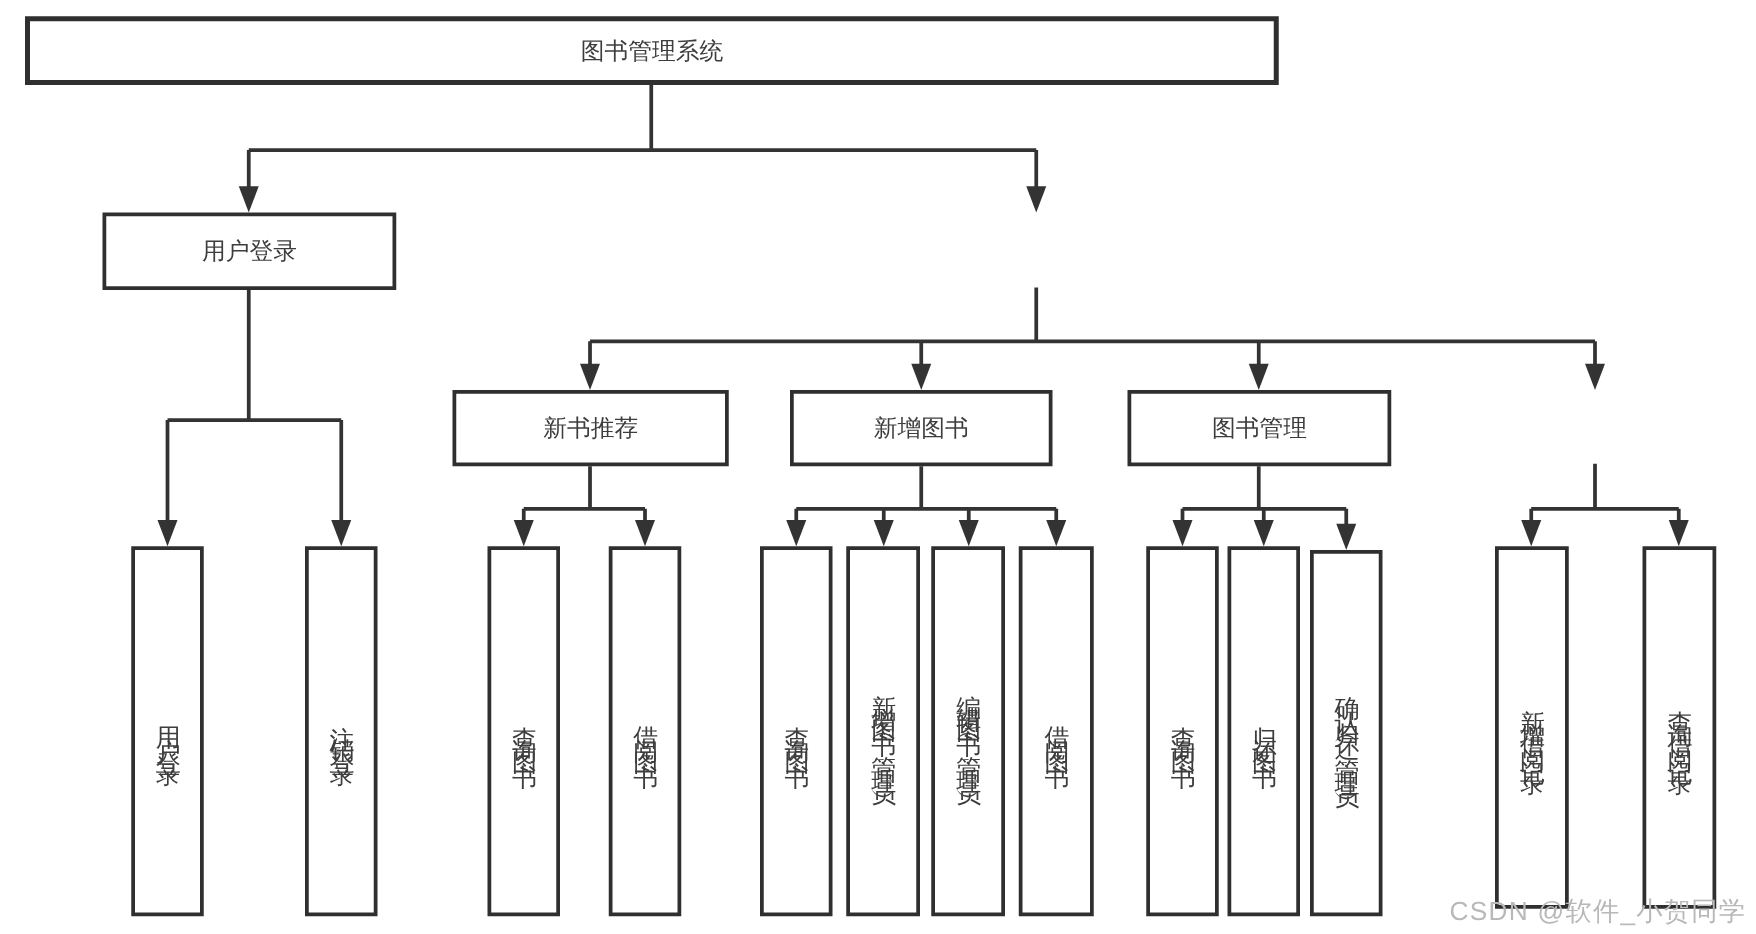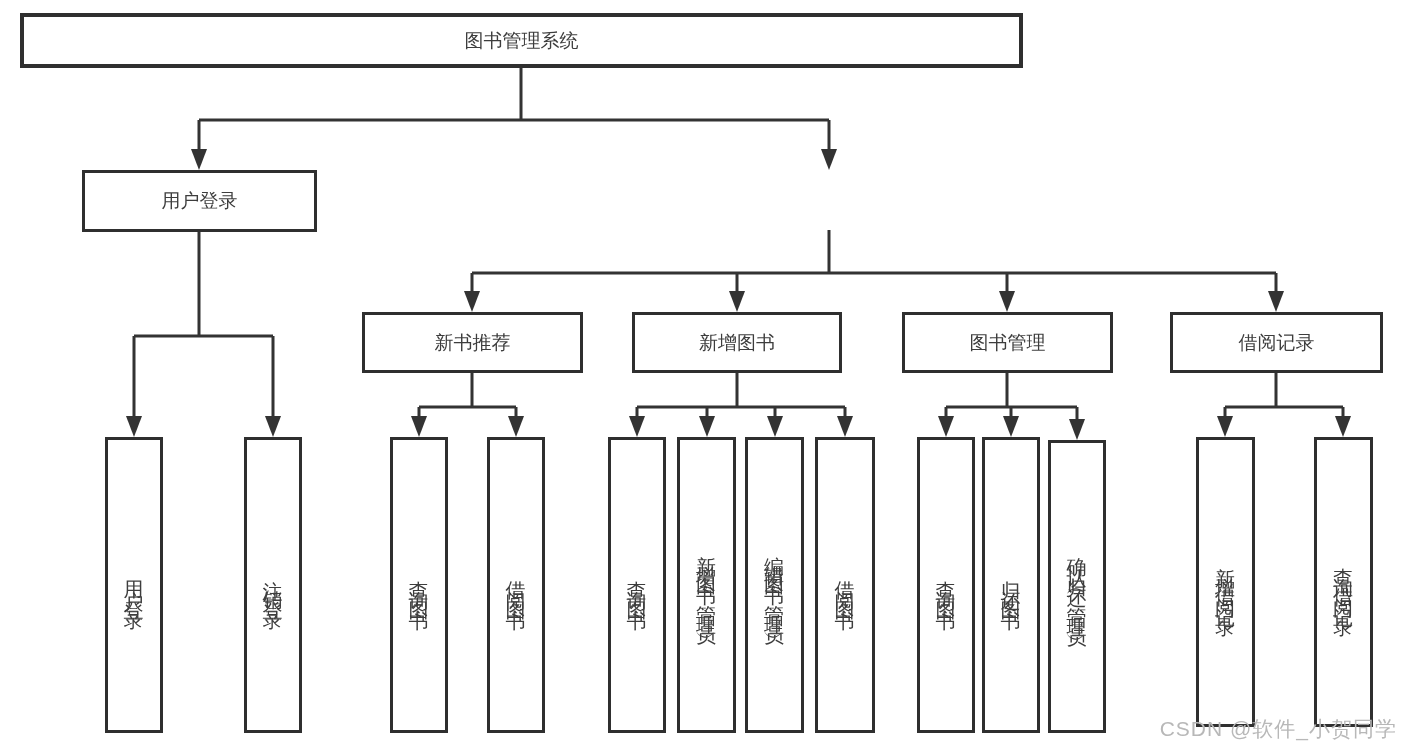--- a/index.html
+++ b/index.html
@@ -95,21 +95,20 @@
     <polygon points="1335,416 1351,416 1343,437"></polygon>
   </svg>
 
   <div class="node root" style="left:20px;top:13px;width:1003px;height:55px;">图书管理系统</div>
 
   <div class="node" style="left:82px;top:170px;width:235px;height:62px;">用户登录</div>
 
   <div class="node" style="left:362px;top:312px;width:221px;height:61px;">新书推荐</div>
   <div class="node" style="left:632px;top:312px;width:210px;height:61px;">新增图书</div>
   <div class="node" style="left:902px;top:312px;width:211px;height:61px;">图书管理</div>
-  <div class="node" style="left:1170px;top:312px;width:213px;height:61px;">借阅记录</div>
 
   <div class="node vbox" style="left:105px;top:437px;width:58px;height:296px;">用户登录</div>
   <div class="node vbox" style="left:244px;top:437px;width:58px;height:296px;">注销登录</div>
 
   <div class="node vbox" style="left:390px;top:437px;width:58px;height:296px;">查询图书</div>
   <div class="node vbox" style="left:487px;top:437px;width:58px;height:296px;">借阅图书</div>
 
   <div class="node vbox" style="left:608px;top:437px;width:58px;height:296px;">查询图书</div>
   <div class="node vbox" style="left:677px;top:437px;width:59px;height:296px;">新增图书（管理员）</div>
   <div class="node vbox" style="left:745px;top:437px;width:59px;height:296px;">编辑图书（管理员）</div>

